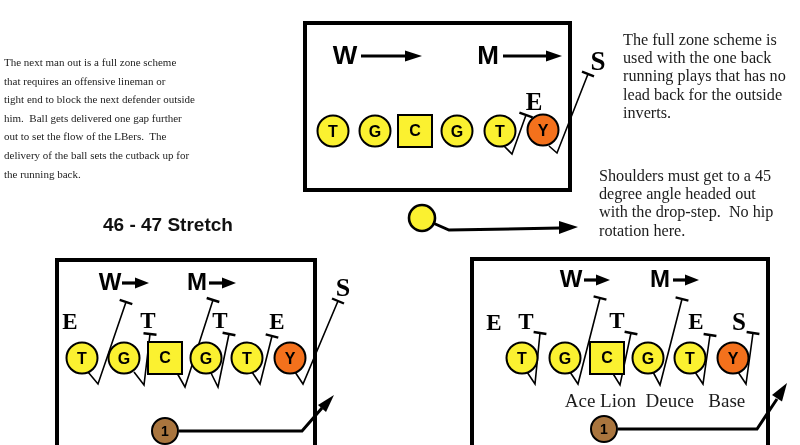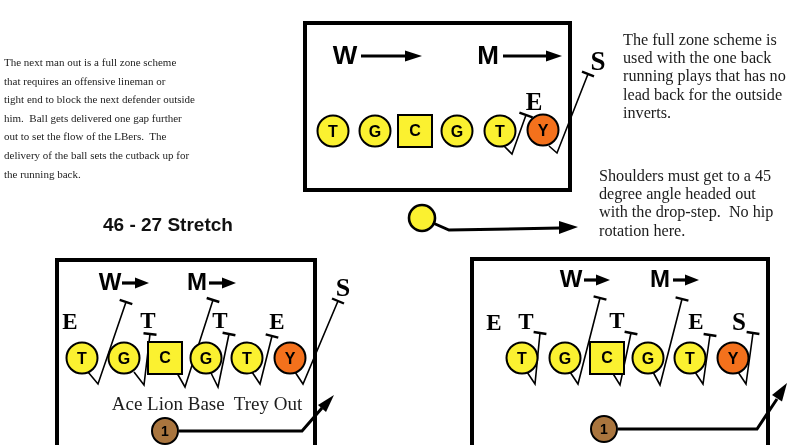--- a/index.html
+++ b/index.html
@@ -42,21 +42,21 @@
 the running back.</div>
   <div class="para right" style="left:623px;top:31px;width:185px;">The full zone scheme is
 used with the one back
 running plays that has no
 lead back for the outside
 inverts.</div>
   <div class="para right" style="left:599px;top:167px;width:205px;">Shoulders must get to a 45
 degree angle headed out
 with the drop-step.  No hip
 rotation here.</div>
-  <div class="heading" style="left:103px;top:214px;">46 - 27 Stretch</div>
+  <div class="heading" style="left:103px;top:214px;">46 - 47 Stretch</div>
 
   <div class="pbox" style="left:303px;top:21px;width:261px;height:163px;"></div>
   <div class="pbox" style="left:55px;top:258px;width:254px;height:200px;"></div>
   <div class="pbox" style="left:470px;top:257px;width:292px;height:200px;"></div>
 
   <svg class="overlay" width="800" height="445" viewBox="0 0 800 445">
 
     <g>
       <line class="arr" x1="361" y1="56" x2="406" y2="56"></line>
         <polygon points="422,56 405,50.5 405,61.5"></polygon>
@@ -154,31 +154,31 @@
   <span class="lbl def" style="left:148px;top:320px;">T</span>
   <span class="lbl def" style="left:220px;top:320px;">T</span>
   <span class="lbl def" style="left:277px;top:321px;">E</span>
   <span class="lbl def big" style="left:343px;top:288px;font-size:26px;">S</span>
   <div class="marker" style="left:82px;top:358px;">T</div>
   <div class="marker" style="left:124px;top:358px;">G</div>
   <div class="marker square" style="left:165px;top:358px;">C</div>
   <div class="marker" style="left:206px;top:358px;">G</div>
   <div class="marker" style="left:247px;top:358px;">T</div>
   <div class="marker orange" style="left:290px;top:358px;">Y</div>
-  <span class="playcall" style="left:207px;top:404px;">Ace Lion Base  Trey Out</span>
   <div class="marker brown" style="left:165px;top:431px;">1</div>
 
   <span class="lbl lb" style="left:571px;top:279px;">W</span>
   <span class="lbl lb" style="left:660px;top:279px;">M</span>
   <span class="lbl def" style="left:494px;top:322px;">E</span>
   <span class="lbl def" style="left:526px;top:321px;">T</span>
   <span class="lbl def" style="left:617px;top:320px;">T</span>
   <span class="lbl def" style="left:696px;top:321px;">E</span>
   <span class="lbl def" style="left:739px;top:321px;font-size:25px;">S</span>
   <div class="marker" style="left:522px;top:358px;">T</div>
   <div class="marker" style="left:565px;top:358px;">G</div>
   <div class="marker square" style="left:607px;top:358px;">C</div>
   <div class="marker" style="left:648px;top:358px;">G</div>
   <div class="marker" style="left:690px;top:358px;">T</div>
   <div class="marker orange" style="left:733px;top:358px;">Y</div>
+  <span class="playcall" style="left:655px;top:401px;">Ace Lion  Deuce   Base</span>
   <div class="marker brown" style="left:604px;top:429px;">1</div>
 
 </div>
 
 </body></html>

